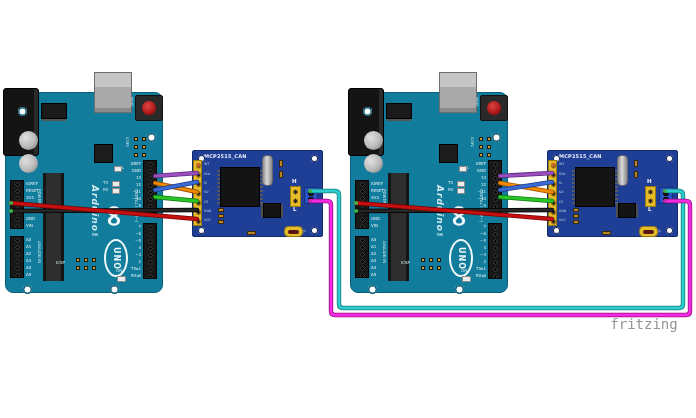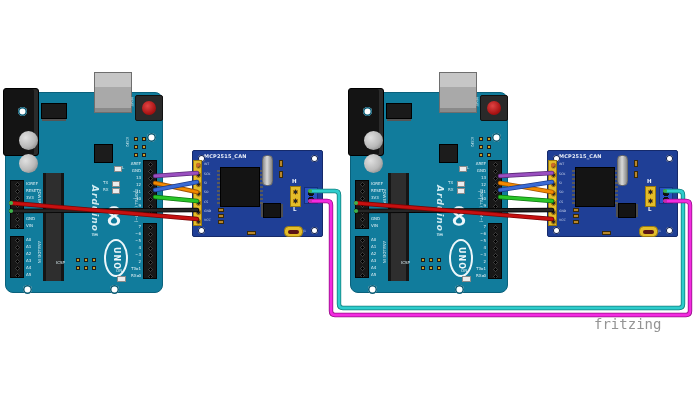--- a/index.html
+++ b/index.html
@@ -74,21 +74,21 @@
             background-image:radial-gradient(circle 3.4px at 6px 4.5px,#101010 0 3.4px,transparent 3.5px),
                              radial-gradient(circle 3.4px at 6px 12.5px,#101010 0 3.4px,transparent 3.5px);}
   .jumper{position:absolute;left:91px;top:75px;width:17px;height:9px;background:#e3bd2a;border:0.5px solid #9a7a10;
           border-radius:4.5px;}
   .jumper:before{content:"";position:absolute;left:3px;top:2.5px;width:11px;height:4px;background:#5b1414;border-radius:2px;}
   .pad{position:absolute;background:#b7862b;border:0.5px solid #3a2a08;box-sizing:border-box;}
   .jlab{position:absolute;font-size:3px;color:#cfd8ef;}
   
   #wire-layer{position:absolute;left:0;top:0;z-index:30;}
   .board,.module{z-index:10;}
-  #watermark{position:absolute;left:594px;top:316px;width:100px;text-align:left;font-family:"DejaVu Sans Mono",monospace;
+  #watermark{position:absolute;left:594px;top:316px;width:100px;text-align:center;font-family:"DejaVu Sans Mono",monospace;
              font-size:14px;color:#949494;}
 </style>
 </head>
 <body>
 <div id="canvas">
 
 <div class="board" style="left:5px;top:92px;">
   <div class="dcjack"></div>
   <div class="usb"></div>
   <div class="resetbox">

